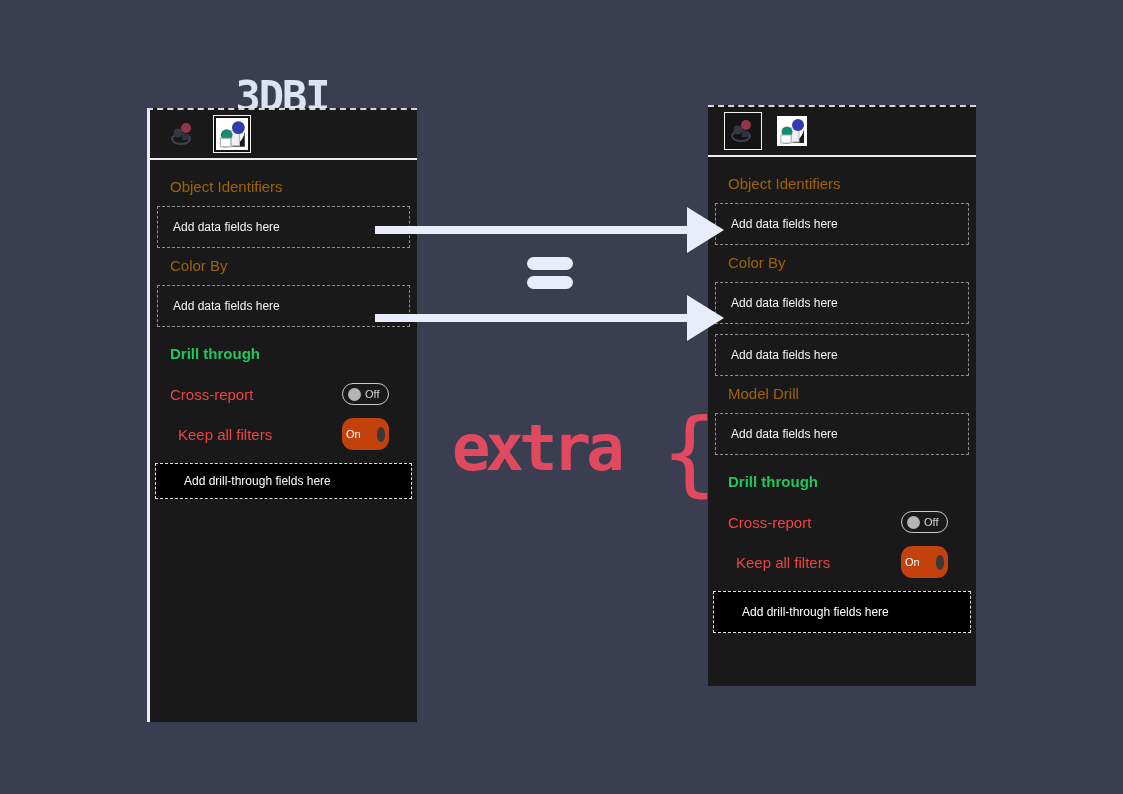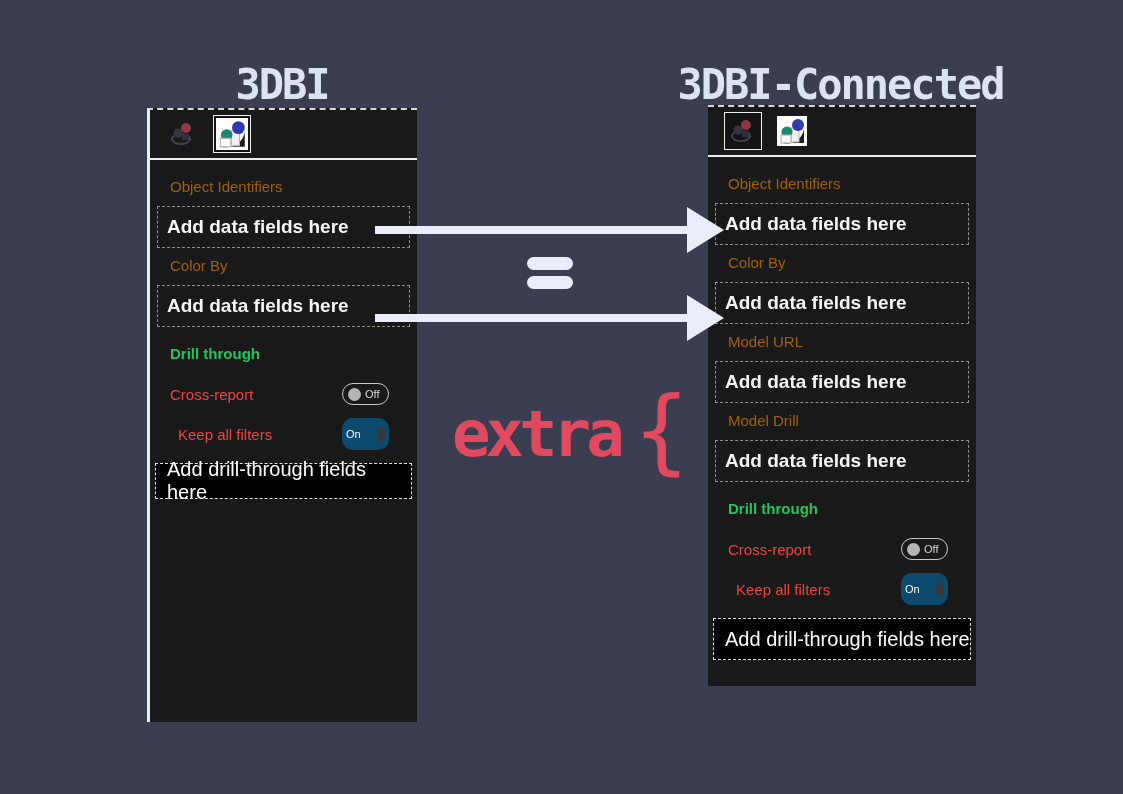--- a/index.html
+++ b/index.html
@@ -1,77 +1,76 @@
 <!DOCTYPE html>
 <html><head>
 <meta charset="utf-8">
 <style>
   * { margin:0; padding:0; box-sizing:border-box; }
   html,body { width:1123px; height:794px; }
   body { font-family:"Liberation Sans", sans-serif; }
   .stage { position:relative; width:1123px; height:794px; background:#3a3e50; overflow:hidden; }
 
-  .big-title { position:absolute; top:60px; text-align:center;
+  .big-title { position:absolute; top:72px; text-align:center;
     font-family:"DejaVu Sans Mono", monospace; font-weight:bold; font-size:42px;
     letter-spacing:-2px; color:#dce3f2; }
   #title-left { left:147px; width:270px; }
   #title-right { left:668px; width:345px; }
 
   .panel { position:absolute; background:#191919; border-top:2px dashed #d8d8d8; }
   #panel-left { left:147px; top:108px; width:270px; height:614px; border-left:3px solid #ededed; }
   #panel-right { left:708px; top:105px; width:268px; height:581px; overflow:hidden; }
 
   .panel-header { height:50px; display:flex; align-items:center; gap:13px;
     padding-left:16px; border-bottom:2px solid #ededed; }
   .icon-frame { width:38px; height:38px; border:1px solid #f0f0f0; background:#141414;
     display:flex; align-items:center; justify-content:center; flex:0 0 auto; }
   .icon-plain { width:34px; height:34px; display:flex; align-items:center; justify-content:center; flex:0 0 auto; }
   .ghost { opacity:.8; }
 
   .section-label { margin:18px 20px 0; font-size:15px; line-height:18px; color:#a16207; }
   .gap20 { margin-top:9px; }
   .field-box { margin:10px 7px 0; height:42px; border:1px dashed #8f8f8f;
-    display:flex; align-items:center; padding-left:9px; font-size:19px; color:#f5f5f5;font-weight:bold; }
+    display:flex; align-items:center; padding-left:15px; font-size:12px; color:#f5f5f5; }
 
   .drill-heading { margin:18px 20px 0; font-size:15px; line-height:18px; font-weight:bold; color:#22c55e; }
   .toggle-row { margin:20px 28px 0 20px; height:22px; display:flex; align-items:center; justify-content:space-between; }
   .toggle-row.second { margin-top:18px;margin-left:28px; }
   .toggle-label { font-size:15px; color:#ef4444; }
   .toggle { width:47px; height:22px; border-radius:11px; display:flex; align-items:center; font-size:11px; }
   .toggle.off { border:1px solid #c8c8c8; color:#d8d8d8; padding:0 5px; gap:4px; }
   .toggle.off .knob { width:13px; height:13px; border-radius:50%; background:#b5b5b5; }
-  .toggle.on { background:#0c4a6e; color:#ffffff; padding:16px 4px; gap:16px; justify-content:flex-end; }
+  .toggle.on { background:#c2410c; color:#ffffff; padding:16px 4px; gap:16px; justify-content:flex-end; }
   .toggle.on .knob { width:15px; height:15px; border-radius:50%; background:#383838; }
 
   .drill-box { margin:18px 5px 8px; height:36px; background:#000000; border:1px dashed #e2e2e2;
-    display:flex; align-items:center; padding-left:11px; font-size:20px; color:#ffffff; }
+    display:flex; align-items:center; padding-left:28px; font-size:12px; color:#ffffff; }
   #panel-right .drill-box { height:42px; }
 
   .arrow-shaft { position:absolute; left:375px; width:313px; height:8px; background:#e9edfa; }
   .arrow-head { position:absolute; left:687px; width:0; height:0;
     border-left:37px solid #e9edfa; border-top:23px solid transparent; border-bottom:23px solid transparent; }
   #arrow1-shaft { top:226px; }  #arrow1-head { top:207px; }
   #arrow2-shaft { top:314px; }  #arrow2-head { top:295px; }
 
   .equals { position:absolute; left:527px; top:257px; display:flex; flex-direction:column; gap:6px; }
   .equals .bar { width:46px; height:13px; border-radius:6.5px; background:#e9edfa; }
 
-  .extra-wrap { position:absolute; left:452px; top:388px; display:flex; align-items:center; }
+  .extra-wrap { position:absolute; left:452px; top:410px; display:flex; align-items:flex-start;gap:28px; }
   .extra-text { font-family:"DejaVu Sans Mono", monospace; font-weight:bold; font-size:64px;
     letter-spacing:-5px; color:#e1495f; line-height:1.2; }
   .extra-brace { font-family:"DejaVu Sans Mono", monospace; font-size:92px; font-weight:normal;
     color:#e1495f; margin-left:14px; line-height:1; position:relative; top:-2px; }
 </style>
 </head>
 <body>
 
 <div class="stage">
 
   <div class="big-title" id="title-left">3DBI</div>
-  <div class="big-title" id="title-right">3DBI-Connected</div>
 
   <div class="panel" id="panel-left">
     <div class="panel-header">
       <span class="icon-plain">
         <svg class="ghost" width="30" height="30" viewBox="0 0 30 30">
           <ellipse cx="13" cy="20" rx="9" ry="5" fill="none" stroke="#4a4e5c" stroke-width="2"></ellipse>
           <circle cx="10" cy="14" r="4.5" fill="#3c3f4c"></circle>
           <rect x="14" y="15" width="7" height="6" fill="#34374a"></rect>
           <circle cx="18" cy="9" r="5" fill="#b03d55"></circle>
         </svg>
@@ -136,21 +135,20 @@
         </svg>
       </span>
     </div>
 
     <div class="section-label">Object Identifiers</div>
     <div class="field-box">Add data fields here</div>
 
     <div class="section-label gap20">Color By</div>
     <div class="field-box">Add data fields here</div>
 
-    <div class="section-label gap20">Model URL</div>
     <div class="field-box">Add data fields here</div>
 
     <div class="section-label gap20">Model Drill</div>
     <div class="field-box">Add data fields here</div>
 
     <div class="drill-heading">Drill through</div>
 
     <div class="toggle-row">
       <span class="toggle-label">Cross-report</span>
       <span class="toggle off">

